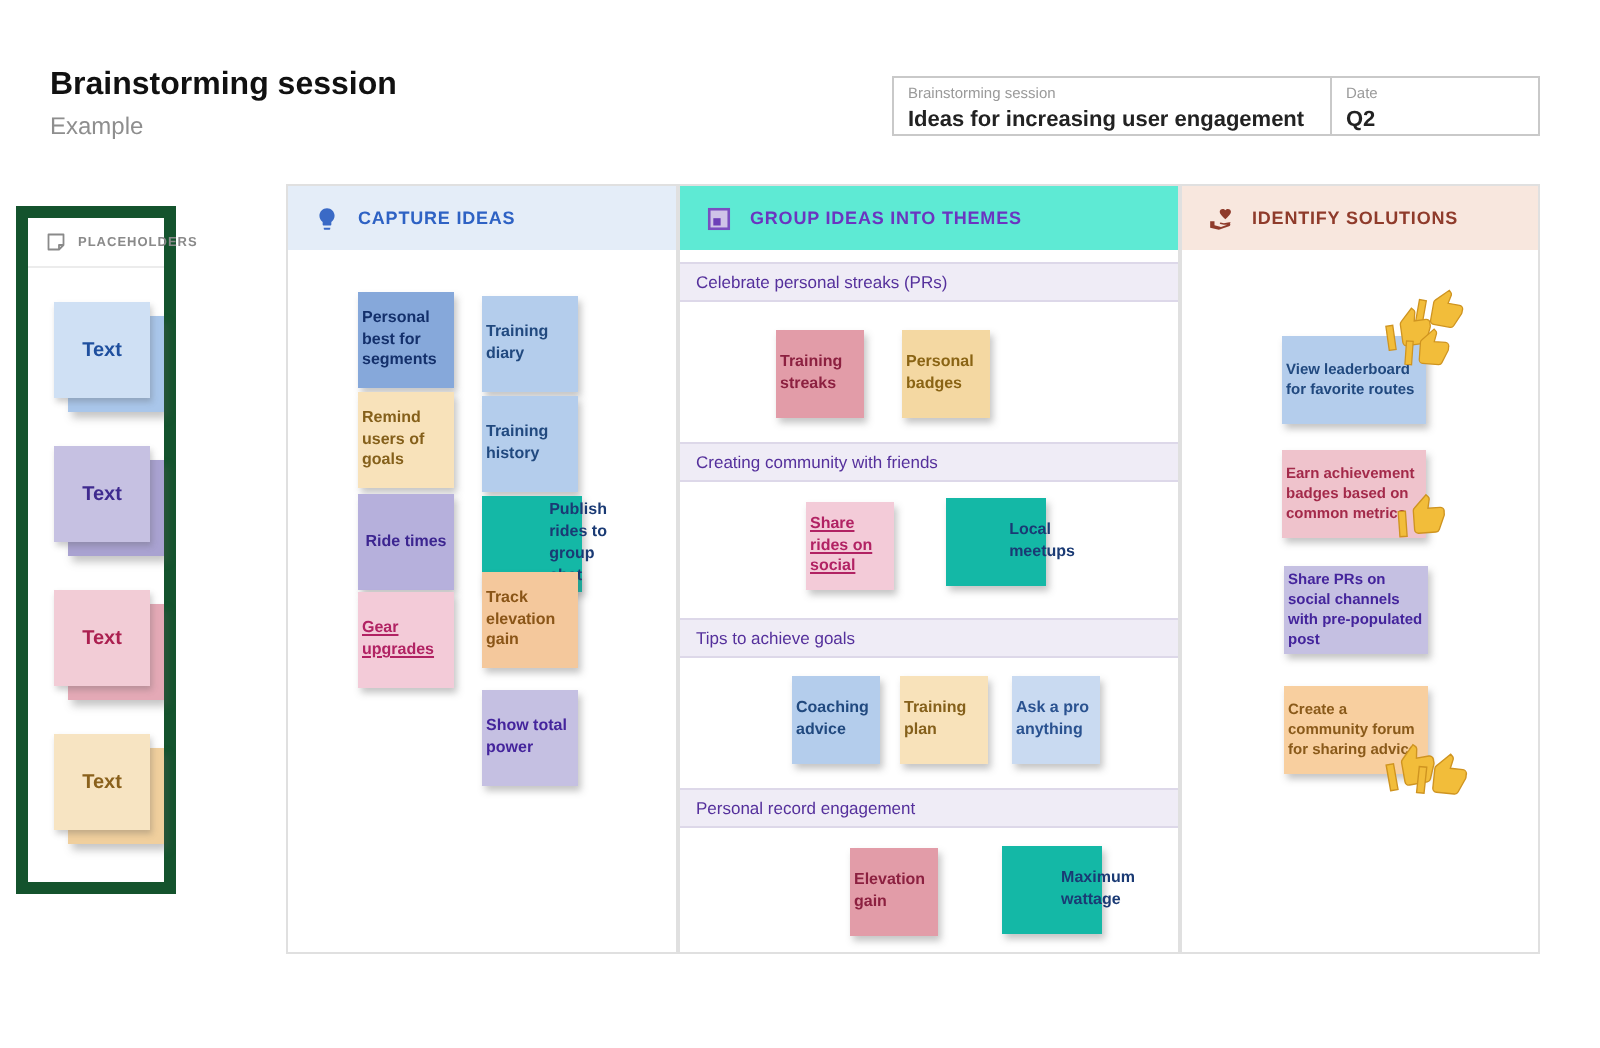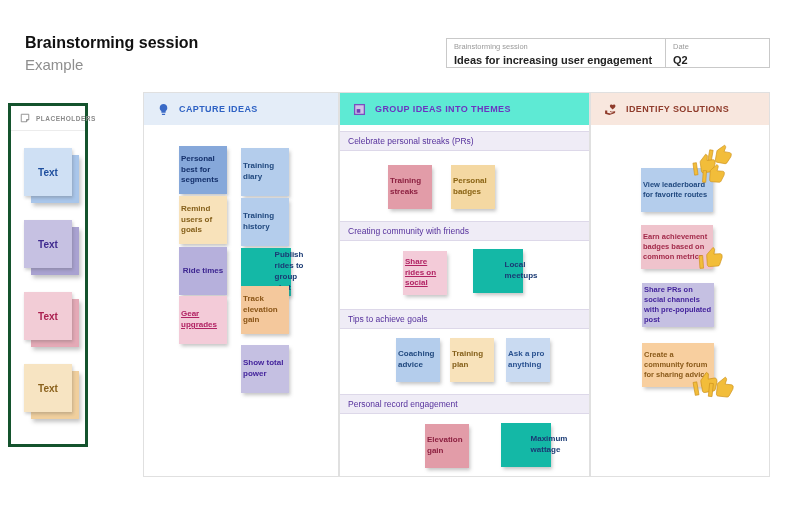--- a/index.html
+++ b/index.html
@@ -1,34 +1,34 @@
 <!DOCTYPE html>
 <html><head>
 <meta charset="utf-8">
 <style>
   html,body{margin:0;padding:0;background:#fff;}
   .canvas{position:relative;width:800px;height:524px;background:#fff;
           font-family:"Liberation Sans",sans-serif;overflow:hidden;}
 
   
   .page-title{position:absolute;left:25px;top:34px;font-size:16px;font-weight:700;color:#111;}
-  .page-subtitle{position:absolute;left:25px;top:56px;font-size:15px;color:#8e8e8e;}
+  .page-subtitle{position:absolute;left:25px;top:56px;font-size:12px;color:#8e8e8e;}
 
   
   .info-table{position:absolute;left:446px;top:38px;width:324px;height:30px;
               border:1px solid #c9c9c9;display:flex;box-sizing:border-box;background:#fff;}
   .info-cell{padding:3px 7px;box-sizing:border-box;overflow:hidden;}
   .info-cell.first{width:219px;border-right:1px solid #c9c9c9;}
   .info-cell.second{flex:1;}
   .info-label{font-size:7.5px;color:#9a9a9a;line-height:1.4;}
   .info-value{font-size:11px;color:#222;font-weight:700;line-height:1.4;}
 
   
   .ph-panel{position:absolute;left:8px;top:103px;width:80px;height:344px;
-            border:3px solid #14532d;background:#fff;box-sizing:border-box;}
+            border:6px solid #14532d;background:#fff;box-sizing:border-box;}
   .ph-header{height:24px;border-bottom:1px solid #ececec;display:flex;align-items:center;
              gap:5px;padding-left:8px;}
   .ph-header span{font-size:6.5px;color:#8a8a8a;letter-spacing:.5px;font-weight:600;}
   .ph-stack{position:absolute;left:13px;width:48px;height:48px;}
   .ph-back{position:absolute;left:7px;top:7px;width:48px;height:48px;
            box-shadow:2px 3px 4px rgba(90,90,90,.35);}
   .ph-front{position:absolute;left:0;top:0;width:48px;height:48px;
             box-shadow:1px 2px 3px rgba(90,90,90,.3);
             display:flex;align-items:center;justify-content:center;
             font-size:10px;font-weight:700;}

